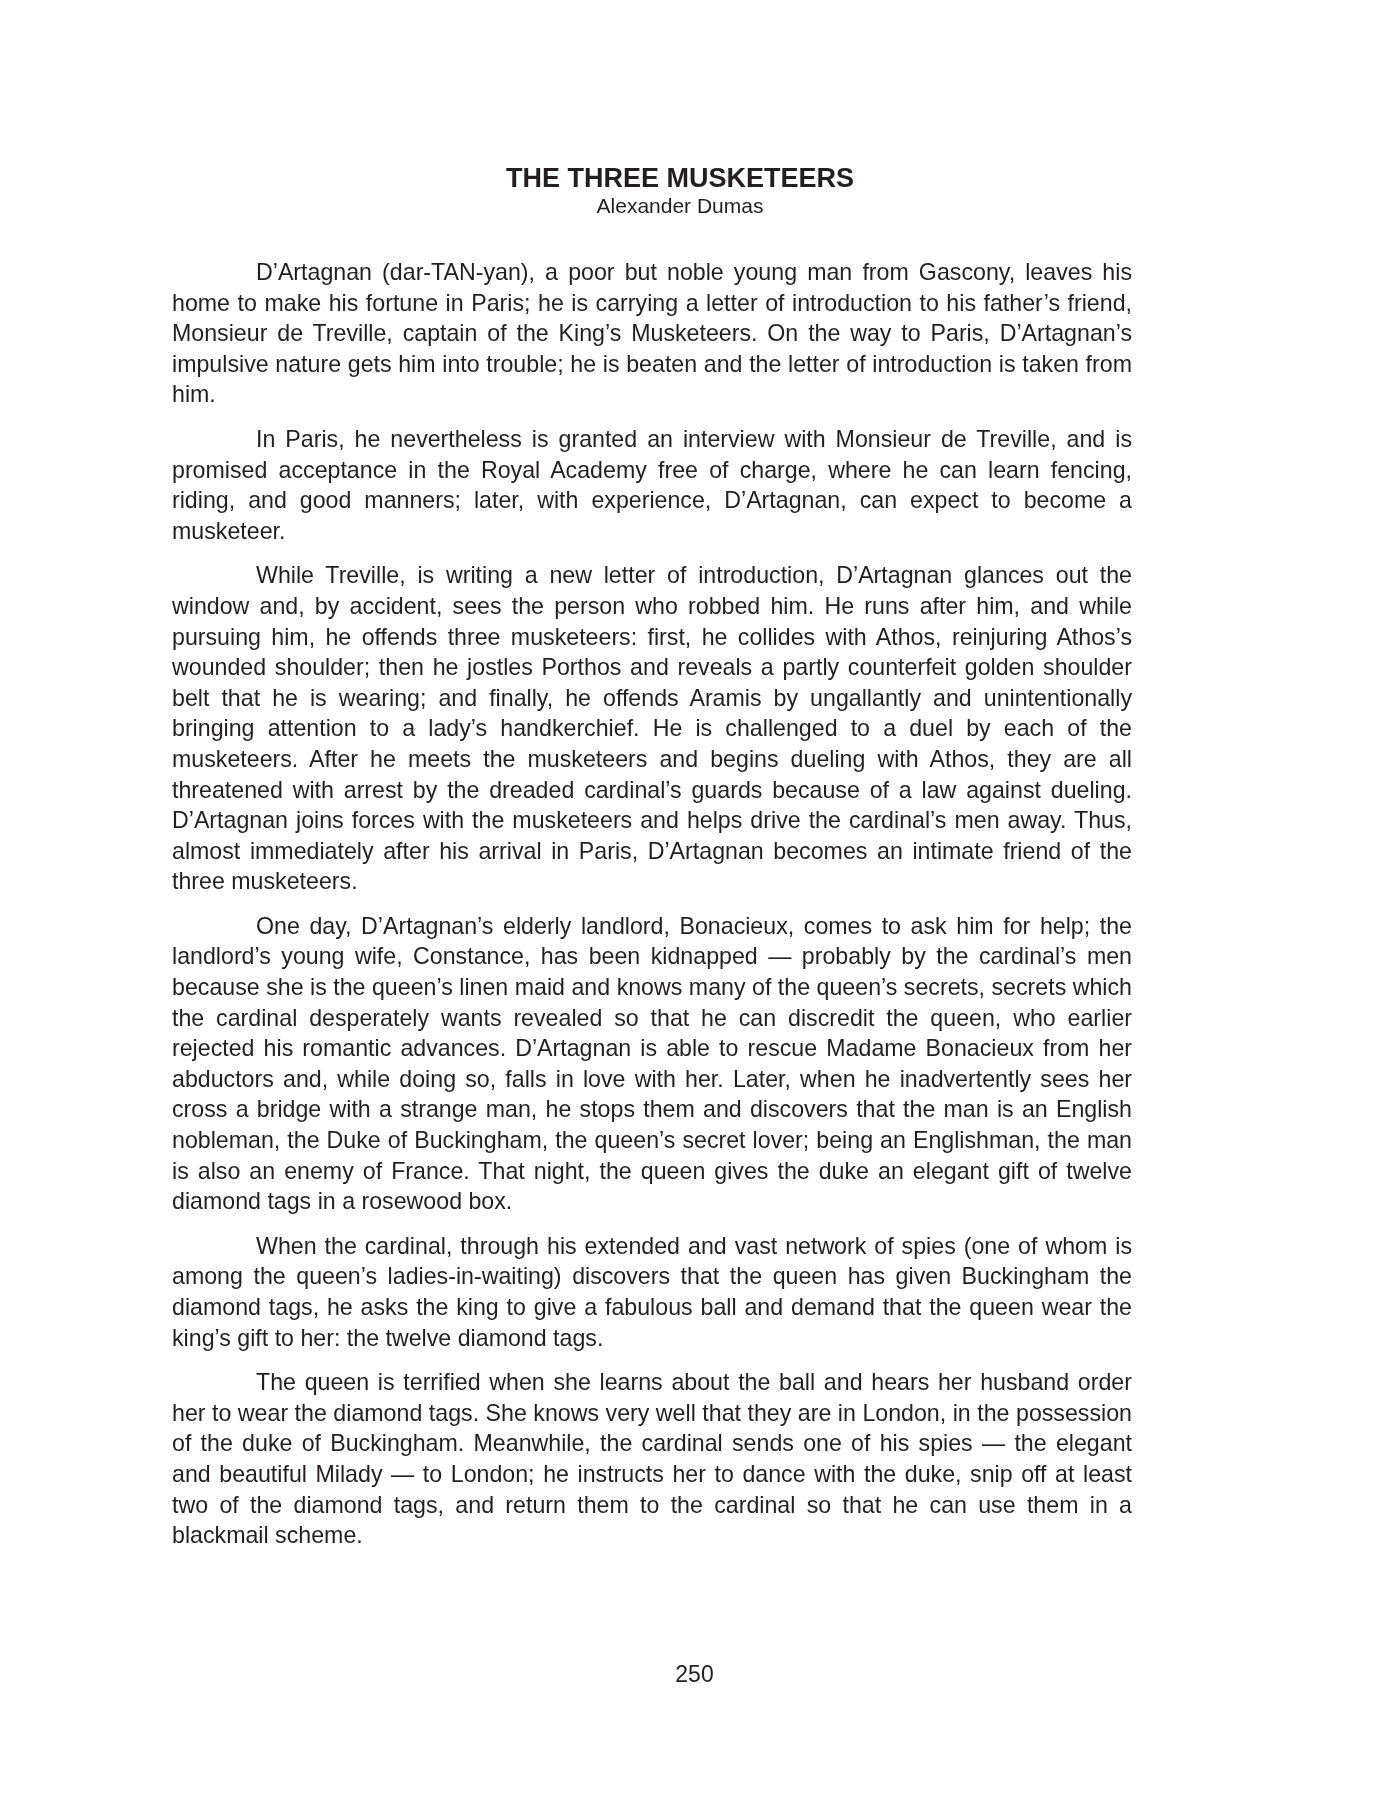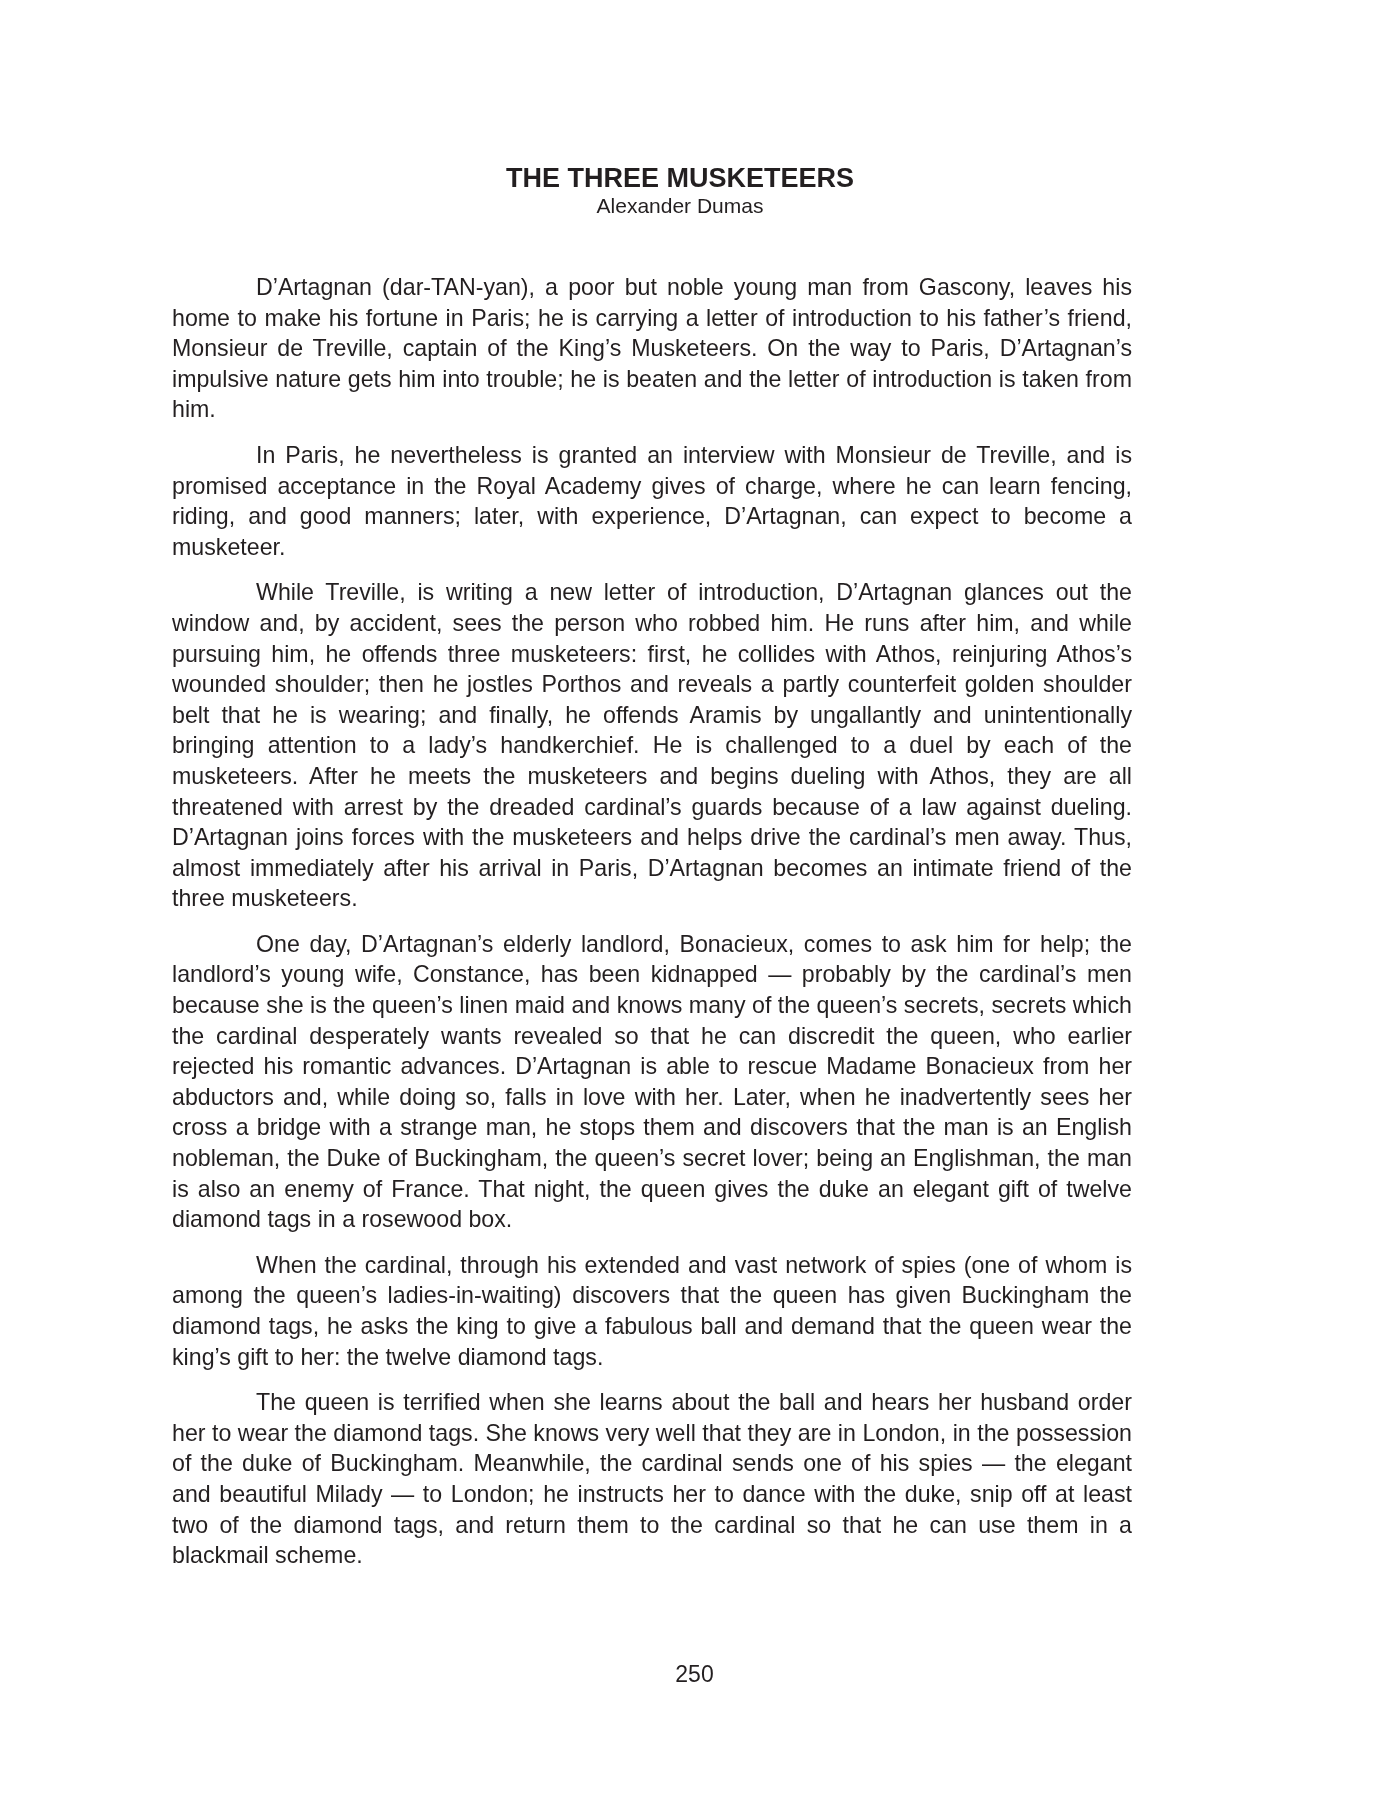--- a/index.html
+++ b/index.html
@@ -46,21 +46,21 @@
     position: absolute;
     left: 168px;
     top: 257px;
     width: 960px;
   }
   .para {
     font-size: 23.2px;
     line-height: 30.6px;
     text-align: justify;
     text-indent: 84px;
-    margin: 15px 0 14px 0;
+    margin: 0 0 14px 0;
   }
   .page-number {
     position: absolute;
     left: 0;
     width: 1381px;
     top: 1661px;
     text-align: center;
     font-size: 23px;
     line-height: 26px;
   }
@@ -70,21 +70,21 @@
 
 <div class="page">
 
   <div class="header">
     <h1 class="title">THE THREE MUSKETEERS</h1>
     <div class="author">Alexander Dumas</div>
   </div>
 
   <div class="body-text">
     <p class="para">D’Artagnan (dar-TAN-yan), a poor but noble young man from Gascony, leaves his home to make his fortune in Paris; he is carrying a letter of introduction to his father’s friend, Monsieur de Treville, captain of the King’s Musketeers. On the way to Paris, D’Artagnan’s impulsive nature gets him into trouble; he is beaten and the letter of introduction is taken from him.</p>
-    <p class="para">In Paris, he nevertheless is granted an interview with Monsieur de Treville, and is promised acceptance in the Royal Academy gives of charge, where he can learn fencing, riding, and good manners; later, with experience, D’Artagnan, can expect to become a musketeer.</p>
+    <p class="para">In Paris, he nevertheless is granted an interview with Monsieur de Treville, and is promised acceptance in the Royal Academy free of charge, where he can learn fencing, riding, and good manners; later, with experience, D’Artagnan, can expect to become a musketeer.</p>
     <p class="para">While Treville, is writing a new letter of introduction, D’Artagnan glances out the window and, by accident, sees the person who robbed him. He runs after him, and while pursuing him, he offends three musketeers: first, he collides with Athos, reinjuring Athos’s wounded shoulder; then he jostles Porthos and reveals a partly counterfeit golden shoulder belt that he is wearing; and finally, he offends Aramis by ungallantly and unintentionally bringing attention to a lady’s handkerchief. He is challenged to a duel by each of the musketeers. After he meets the musketeers and begins dueling with Athos, they are all threatened with arrest by the dreaded cardinal’s guards because of a law against dueling. D’Artagnan joins forces with the musketeers and helps drive the cardinal’s men away. Thus, almost immediately after his arrival in Paris, D’Artagnan becomes an intimate friend of the three musketeers.</p>
     <p class="para">One day, D’Artagnan’s elderly landlord, Bonacieux, comes to ask him for help; the landlord’s young wife, Constance, has been kidnapped — probably by the cardinal’s men because she is the queen’s linen maid and knows many of the queen’s secrets, secrets which the cardinal desperately wants revealed so that he can discredit the queen, who earlier rejected his romantic advances. D’Artagnan is able to rescue Madame Bonacieux from her abductors and, while doing so, falls in love with her. Later, when he inadvertently sees her cross a bridge with a strange man, he stops them and discovers that the man is an English nobleman, the Duke of Buckingham, the queen’s secret lover; being an Englishman, the man is also an enemy of France. That night, the queen gives the duke an elegant gift of twelve diamond tags in a rosewood box.</p>
     <p class="para">When the cardinal, through his extended and vast network of spies (one of whom is among the queen’s ladies-in-waiting) discovers that the queen has given Buckingham the diamond tags, he asks the king to give a fabulous ball and demand that the queen wear the king’s gift to her: the twelve diamond tags.</p>
     <p class="para">The queen is terrified when she learns about the ball and hears her husband order her to wear the diamond tags. She knows very well that they are in London, in the possession of the duke of Buckingham. Meanwhile, the cardinal sends one of his spies — the elegant and beautiful Milady — to London; he instructs her to dance with the duke, snip off at least two of the diamond tags, and return them to the cardinal so that he can use them in a blackmail scheme.</p>
   </div>
 
   <div class="page-number">250</div>
 
 </div>
 

